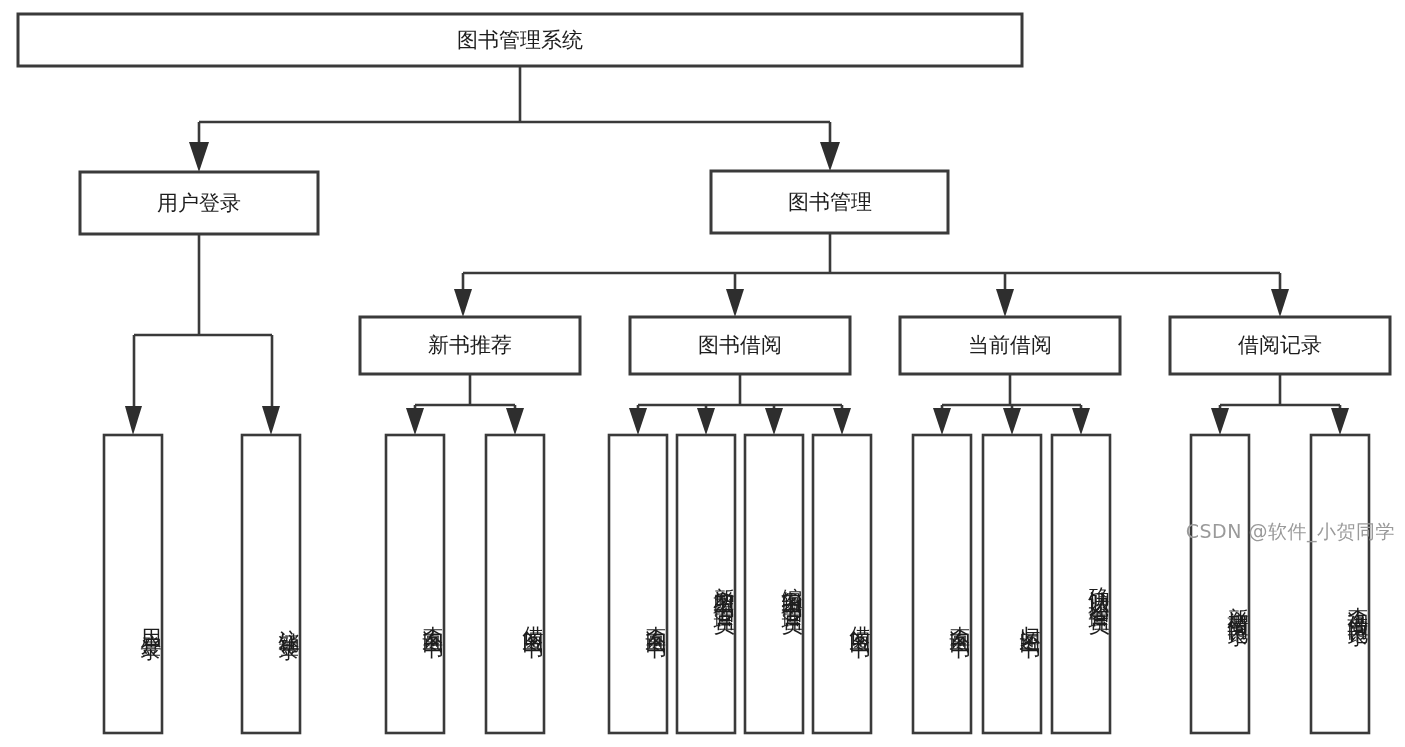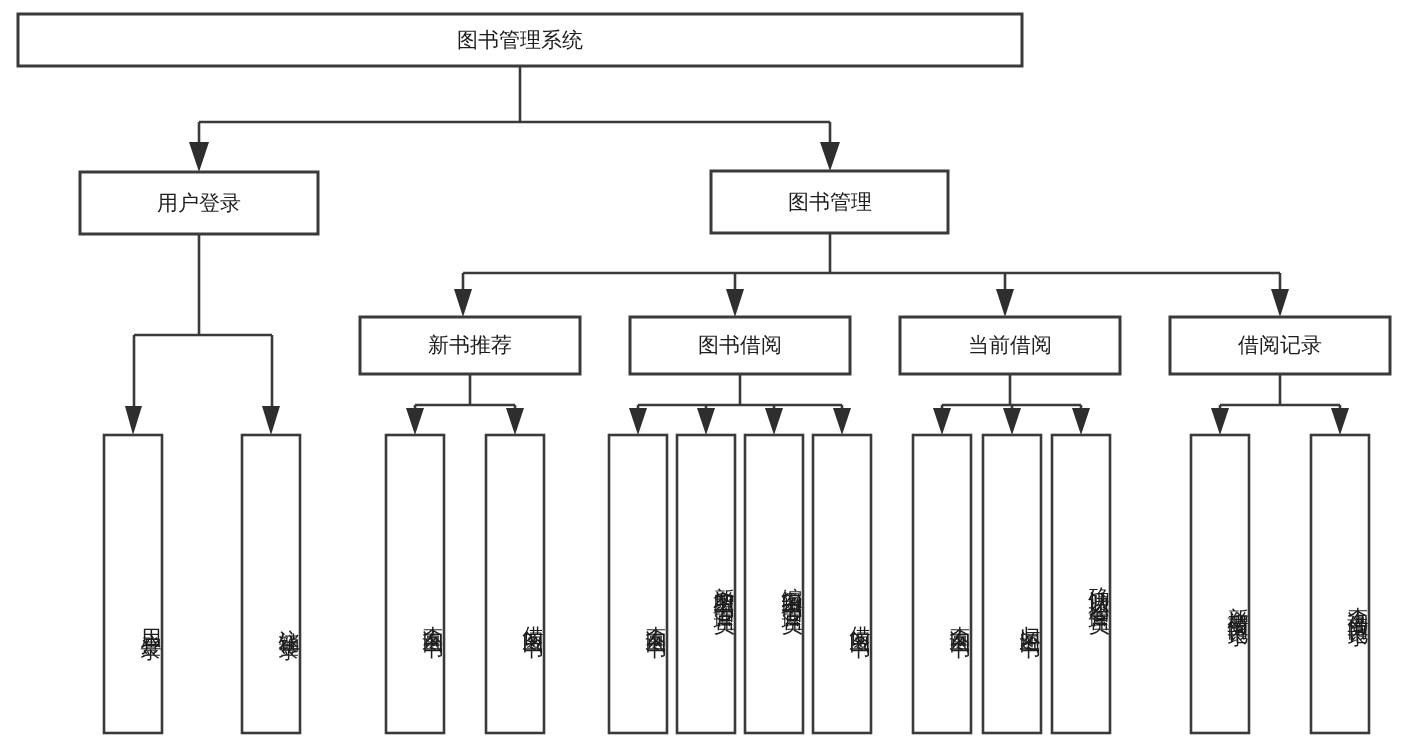--- a/index.html
+++ b/index.html
@@ -214,14 +214,15 @@
   <div class="label-v-wrap" style="left:609px; top:500px; width:58px; height:233px;">查询图书</div>
   <div class="label-v-wrap" style="left:677px; top:443px; width:58px; height:290px;">新增图书（管理员）</div>
   <div class="label-v-wrap" style="left:745px; top:443px; width:58px; height:290px;">编辑图书（管理员）</div>
   <div class="label-v-wrap" style="left:813px; top:500px; width:58px; height:233px;">借阅图书</div>
   <div class="label-v-wrap" style="left:913px; top:500px; width:58px; height:233px;">查询图书</div>
   <div class="label-v-wrap" style="left:983px; top:500px; width:58px; height:233px;">归还图书</div>
   <div class="label-v-wrap" style="left:1052px; top:443px; width:58px; height:290px;">确认归还（管理员）</div>
   <div class="label-v-wrap" style="left:1191px; top:470px; width:58px; height:263px;">新增借阅记录</div>
   <div class="label-v-wrap" style="left:1311px; top:470px; width:58px; height:263px;">查询借阅记录</div>
 
+  <div class="watermark">CSDN @软件_小贺同学</div>
 
 </div>
 
 </body></html>

